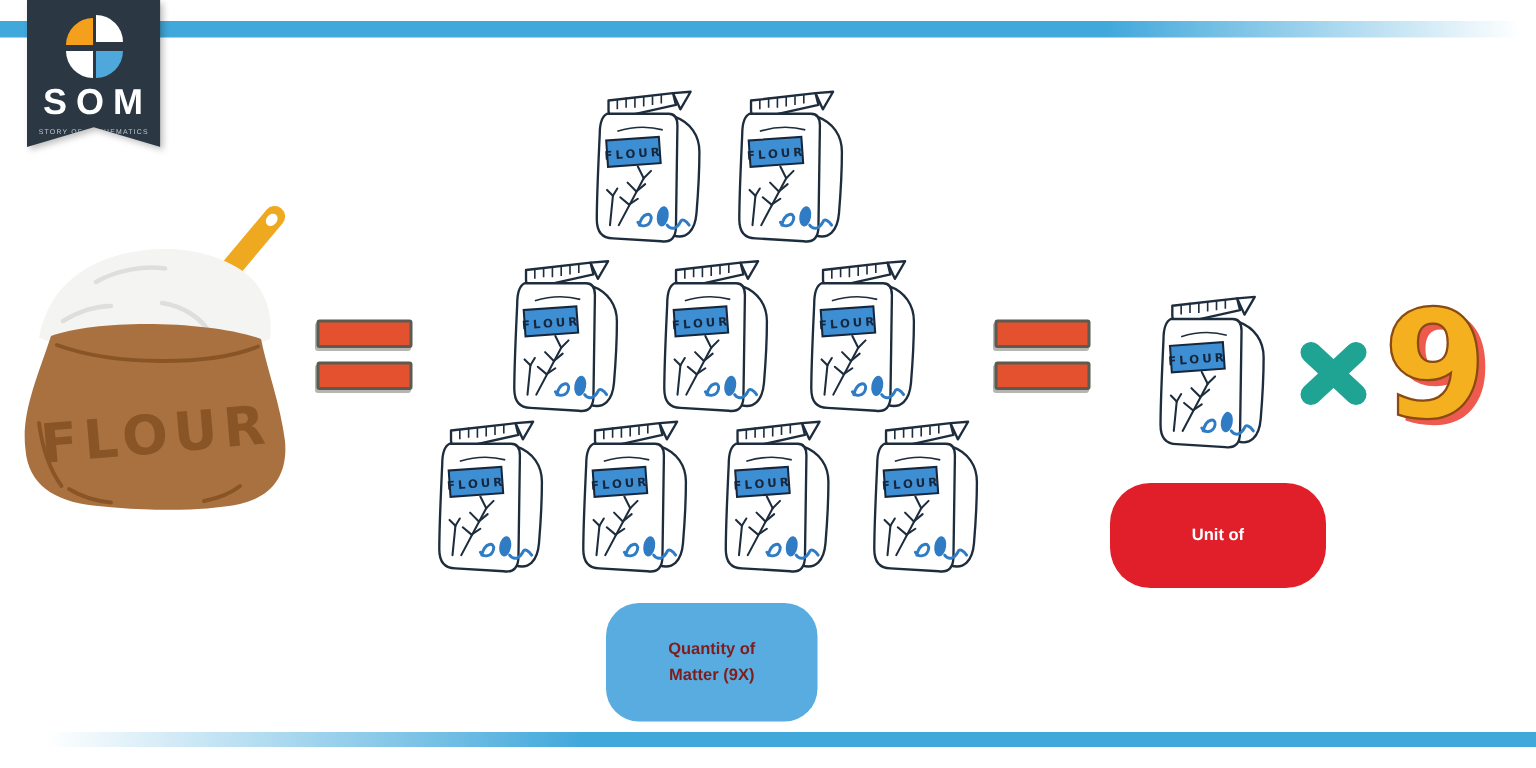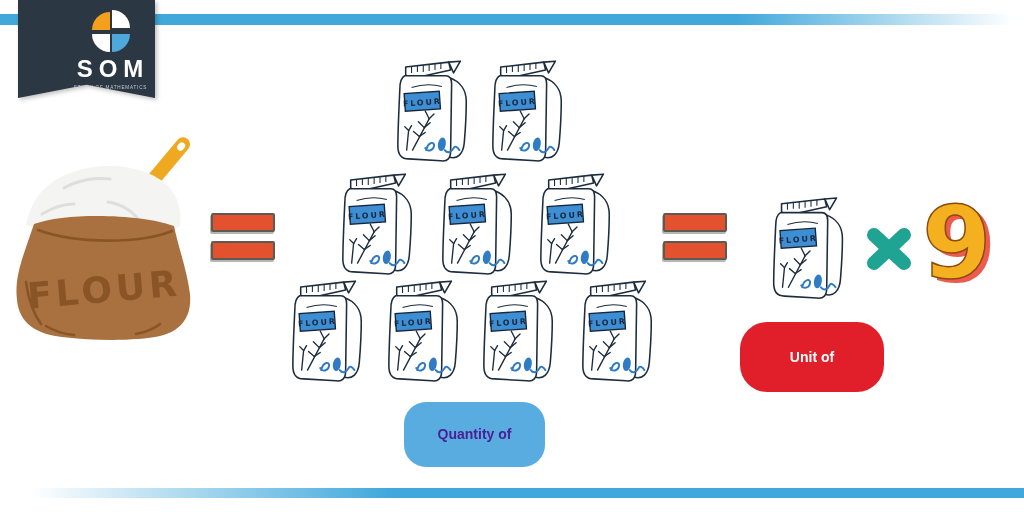--- a/index.html
+++ b/index.html
@@ -16,21 +16,21 @@
   .bar-bottom {
     position:absolute; left:0; top:488px; width:1024px; height:10px;
     background:linear-gradient(90deg,rgba(65,168,219,0) 3%,#41A8DB 38%,#41A8DB 100%);
   }
   
   .pennant-wrap { position:absolute; left:18px; top:0; width:89px; height:103px;
     filter:drop-shadow(2px 2px 2px rgba(0,0,0,0.25)); z-index:5; }
   .pennant {
     width:89px; height:101px; background:#2B3743; color:#fff;
     clip-path:polygon(0 0,100% 0,100% 97%,50% 84%,0 97%);
-    display:flex; flex-direction:column; align-items:center;padding-left:48px;
+    display:flex; flex-direction:column; align-items:center;
   }
   .logo-mark { margin-top:10px; }
   .brand-name { font-size:24px; font-weight:bold; letter-spacing:6px;
     margin-top:1px; margin-left:5px; }
   .brand-tagline { font-size:4.6px; letter-spacing:0.8px; color:#C3CCD4; margin-top:2px; }
   
   .eq { position:absolute; width:64px; }
   .eq .bar { height:15px; background:#E4512F; border:2px solid #5B5B51;
     border-radius:2px; box-shadow:-1px 2px 0 rgba(70,70,60,0.4); }
   .eq .bar + .bar { margin-top:9px; }
@@ -47,25 +47,25 @@
   .times { position:absolute; left:862px; top:224px; }
   .nine {
     position:absolute; left:922px; top:200px;
     font-family:"DejaVu Sans", sans-serif; font-weight:bold;
     font-size:100px; line-height:0.88; color:#F4B01E;
     text-shadow:5px 4px 0 #EE5A4D;
     -webkit-text-stroke:1.5px #8A4A12;
   }
   
   .tag { position:absolute; display:flex; flex-direction:column; justify-content:center;
-    text-align:center; font-weight:bold; font-size:14px; line-height:1.5; }
+    text-align:center; font-weight:bold; font-size:11px; line-height:1.5; }
   .tag-red { left:740px; top:322px; width:144px; height:70px;
     background:#E01F2A; color:#ffffff; border-radius:27px; }
-  .tag-blue { left:404px; top:402px; width:141px; height:65px;
-    background:#58ACDF; color:#4c1d95; border-radius:22px; }
+  .tag-blue { left:404px; top:402px; width:141px; height:79px;
+    background:#58ACDF; color:#7f1d1d; border-radius:22px; }
   .hidden-defs { position:absolute; width:0; height:0; overflow:hidden; }
 </style>
 </head>
 <body>
 
 <div class="canvas">
 
   <svg class="hidden-defs" aria-hidden="true">
     <defs>
       <symbol id="flourbag" viewBox="0 0 88 110">
@@ -200,15 +200,16 @@
     </g>
   </svg>
 
   <div class="nine">9</div>
 
   <div class="tag tag-red">
     <span>Unit of</span>
   </div>
   <div class="tag tag-blue">
     <span>Quantity of</span>
+    <span>Matter (9X)</span>
   </div>
 
 </div>
 
 </body></html>

